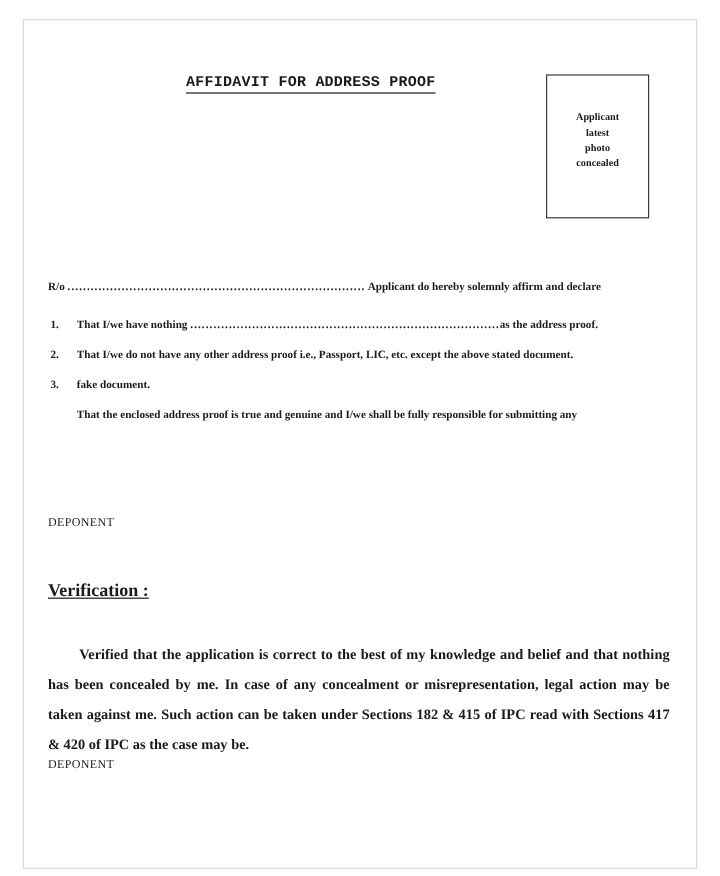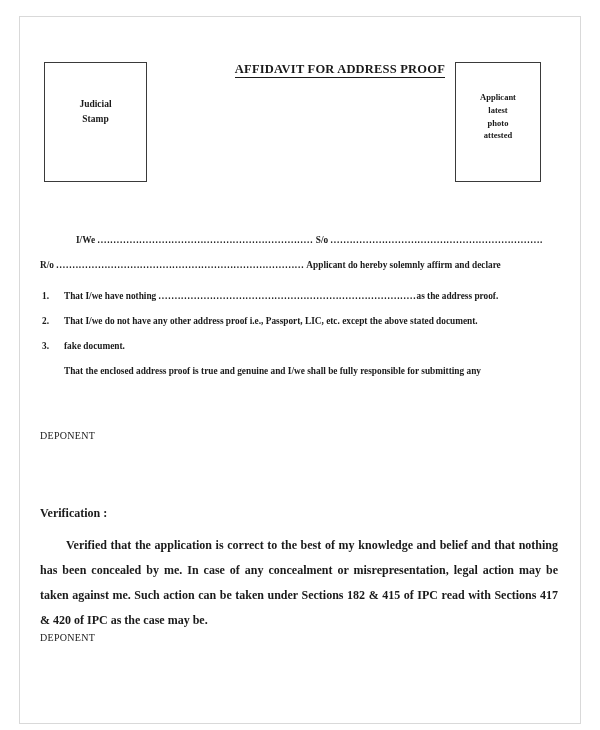--- a/index.html
+++ b/index.html
@@ -81,21 +81,22 @@
     font-weight: bold;
     line-height: 1.5;
   }
 
   
   .title-block {
     position: absolute;
     left: 155px;
     top: 62px;
     width: 290px;
-    text-align: right;
+    text-align: left;
+    font-family: Liberation Mono, monospace;
   }
   .title-line {
     display: block;
     font-size: 12.5px;
     font-weight: bold;
     letter-spacing: 0.2px;
     margin-bottom: 10px;
   }
   .title-line span {
     border-bottom: 1.3px solid #1a1a1a;
@@ -149,23 +150,24 @@
     font-weight: normal;
     letter-spacing: 0.3px;
   }
   .deponent-1 { top: 430px; }
   .deponent-2 { top: 632px; }
 
   
   .verif-heading {
     position: absolute;
     left: 40px;
-    top: 506px;
-    font-size: 12px;
-    font-weight: bold;
+    top: 485px;
+    font-size: 15px;
+    font-weight: bold;
+    text-decoration: underline;
   }
   .verif-body {
     position: absolute;
     left: 40px;
     top: 533px;
     width: 518px;
     font-size: 12px;
     font-weight: bold;
     line-height: 25px;
     text-align: justify;
@@ -178,43 +180,36 @@
 </style>
 </head>
 <body>
 
 <div id="page">
 
   <div class="page-frame"></div>
 
   <div class="content">
 
-    <div class="stamp-box">
-      <div class="stamp-box-inner">
-        <div>Judicial</div>
-        <div>Stamp</div>
-      </div>
-    </div>
 
     <div class="photo-box">
       <div class="photo-box-inner">
         <div>Applicant</div>
         <div>latest</div>
         <div>photo</div>
-        <div>attested</div>
+        <div>concealed</div>
       </div>
     </div>
 
     <div class="title-block">
       <div class="title-line"><span>AFFIDAVIT FOR ADDRESS PROOF</span></div>
     </div>
 
     <div class="body-block">
 
-      <div class="line indent-first"><span>I/We</span> <span class="dots">...................................................................</span> <span>S/o</span> <span class="dots">..................................................................</span></div>
 
       <div class="line"><span>R/o</span> <span class="dots">.............................................................................</span> <span>Applicant do hereby solemnly affirm and declare</span></div>
 
 
       <div style="height:6px"></div>
 
       <div class="clause">
         <span class="num">1.</span>
         <span class="txt line"><span>That I/we have nothing</span> <span class="dots">................................................................................</span><span>as the address proof.</span></span>
       </div>

